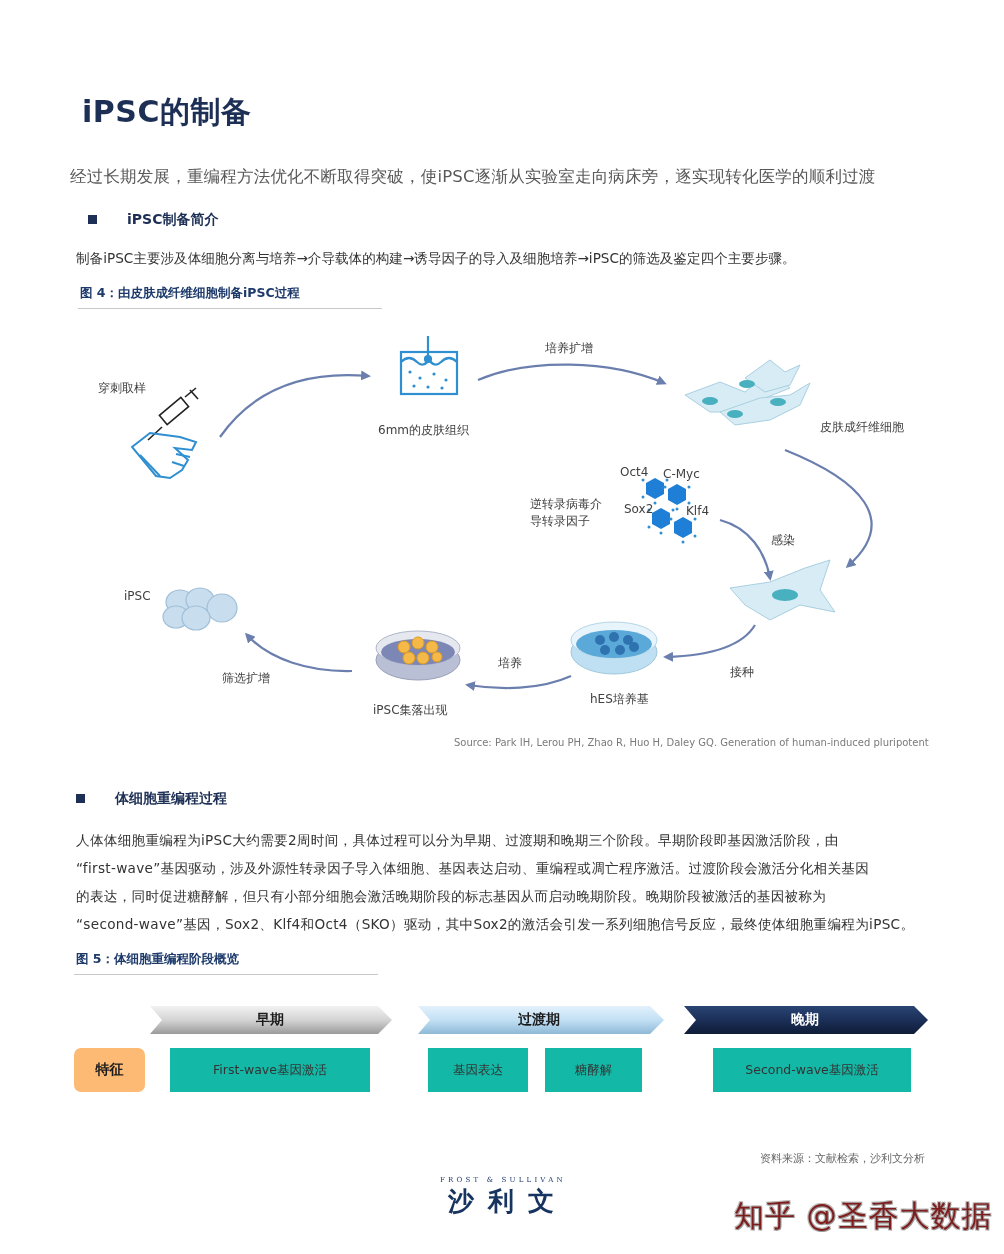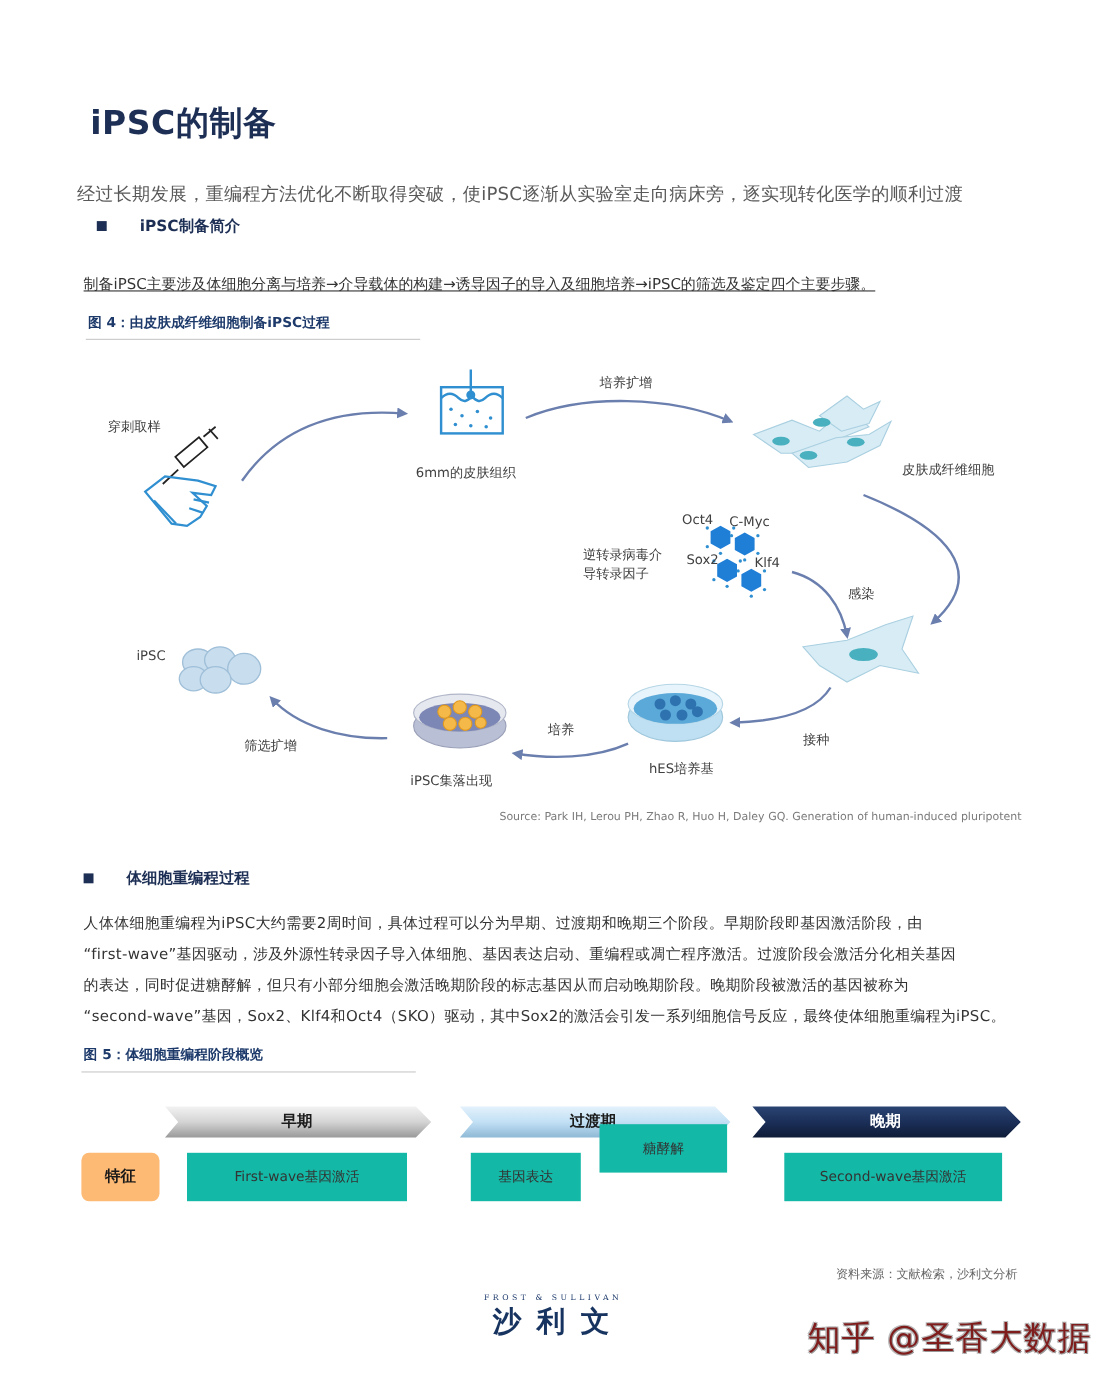--- a/index.html
+++ b/index.html
@@ -26,24 +26,24 @@
   .logo-cn { left:448px; top:1184px; font-size:26px; font-weight:bold; letter-spacing:14px; color:#17335f; white-space:nowrap; }
   .watermark { left:734px; top:1196px; font-size:30px; color:#7f1d1d; white-space:nowrap;
                text-shadow: 1px 1px 0 #999, -1px -1px 0 #bbb, 1px -1px 0 #bbb, -1px 1px 0 #bbb; letter-spacing:1px; }
 </style>
 </head>
 <body>
 
 <div class="abs title">iPSC的制备</div>
 <div class="abs subtitle">经过长期发展，重编程方法优化不断取得突破，使iPSC逐渐从实验室走向病床旁，逐实现转化医学的顺利过渡</div>
 
-<div class="abs sec-head" style="left:76px; top:197px;padding-left:12px;">
+<div class="abs sec-head" style="left:76px; top:211px;padding-left:12px;">
   <span class="sq"></span><span>iPSC制备简介</span>
 </div>
-<div class="abs body-text" style="left:76px; top:250px; white-space:nowrap;text-decoration:underline;">制备iPSC主要涉及体细胞分离与培养→介导载体的构建→诱导因子的导入及细胞培养→iPSC的筛选及鉴定四个主要步骤。</div>
+<div class="abs body-text" style="left:76px; top:250px; white-space:nowrap;">制备iPSC主要涉及体细胞分离与培养→介导载体的构建→诱导因子的导入及细胞培养→iPSC的筛选及鉴定四个主要步骤。</div>
 
 <div class="abs fig-cap" style="left:80px; top:285px;">图 4：由皮肤成纤维细胞制备iPSC过程</div>
 <div class="abs fig-line" style="left:78px; top:308px; width:304px;"></div>
 
 <svg class="abs" style="left:0; top:320px;" width="1004" height="420" viewBox="0 320 1004 420">
   <defs>
     <marker id="ah" markerWidth="10" markerHeight="10" refX="7" refY="5" orient="auto" markerUnits="userSpaceOnUse">
       <path d="M0,0 L10,5 L0,10 Z" fill="#6b7fae"></path>
     </marker>
   </defs>
@@ -227,19 +227,19 @@
   <polygon points="418,6 650,6 664,20 650,34 418,34 430,20" fill="url(#g2)"></polygon>
   <polygon points="684,6 914,6 928,20 914,34 684,34 696,20" fill="url(#g3)"></polygon>
 </svg>
 <div class="chev" style="left:160px; top:1006px; width:220px; color:#1a1a1a;">早期</div>
 <div class="chev" style="left:428px; top:1006px; width:222px; color:#1a1a1a;">过渡期</div>
 <div class="chev" style="left:694px; top:1006px; width:222px; color:#ffffff;">晚期</div>
 
 <div class="feat">特征</div>
 <div class="cell" style="left:170px; top:1048px; width:200px; height:44px;">First-wave基因激活</div>
 <div class="cell" style="left:428px; top:1048px; width:100px; height:44px;">基因表达</div>
-<div class="cell" style="left:545px; top:1022px; width:116px; height:44px;">糖酵解</div>
+<div class="cell" style="left:545px; top:1048px; width:97px; height:44px;">糖酵解</div>
 <div class="cell" style="left:713px; top:1048px; width:198px; height:44px;">Second-wave基因激活</div>
 
 <div class="abs footer-src">资料来源：文献检索，沙利文分析</div>
 <div class="abs logo-en">FROST &amp; SULLIVAN</div>
 <div class="abs logo-cn">沙利文</div>
 <div class="abs watermark">知乎 @圣香大数据</div>
 
 </body></html>

